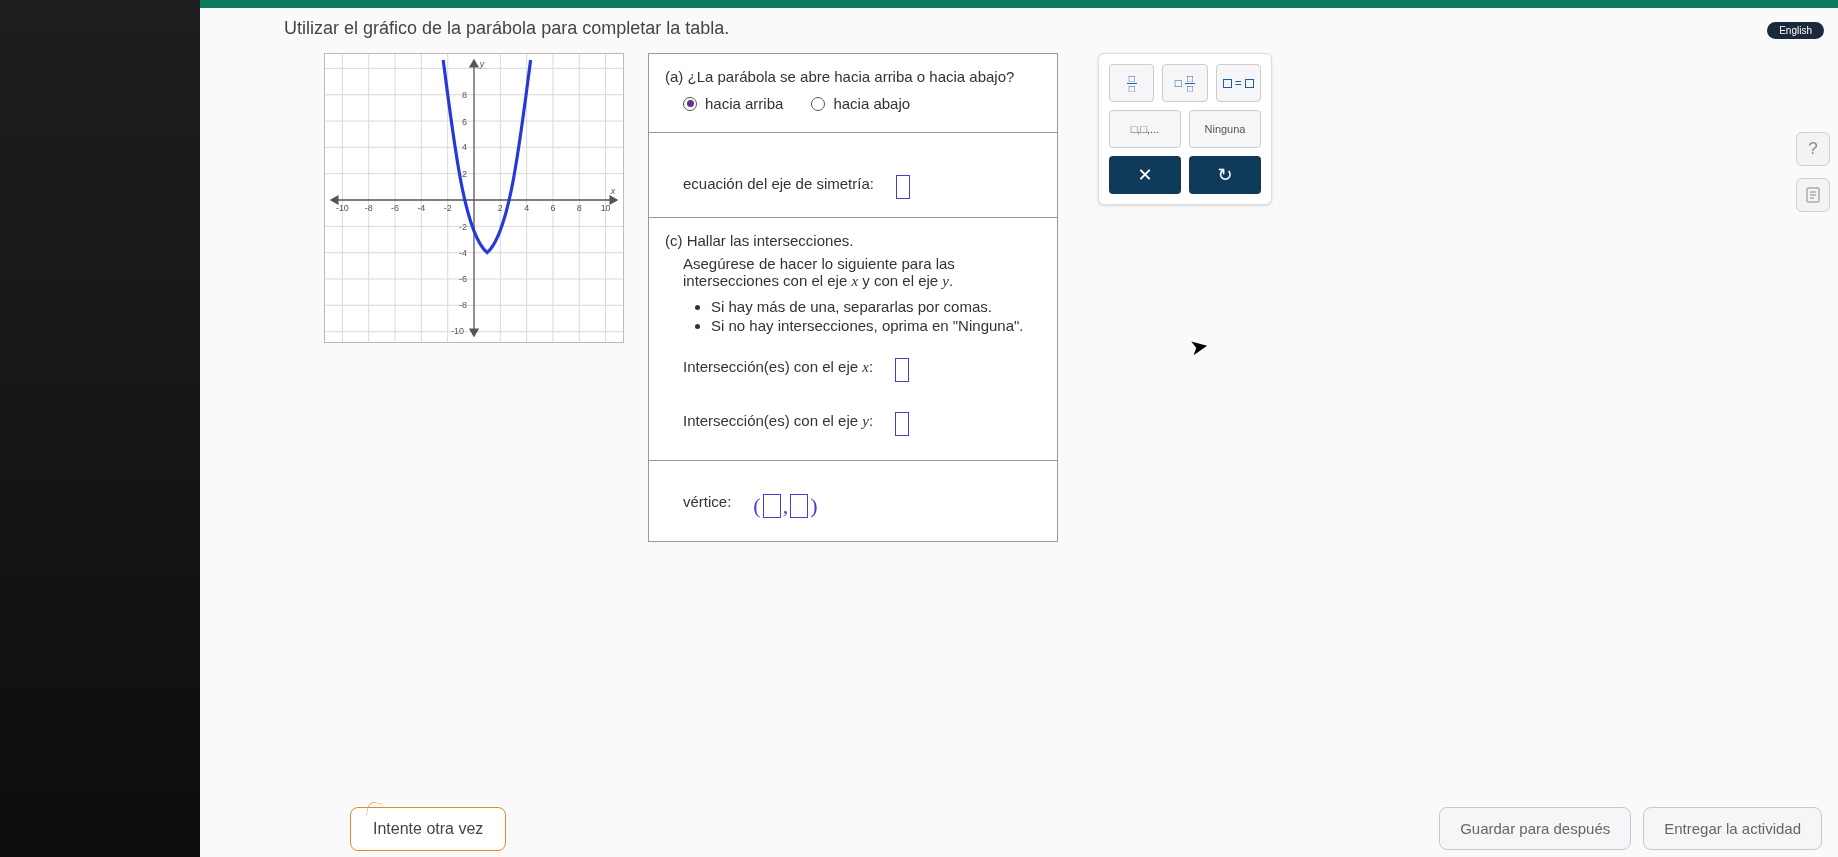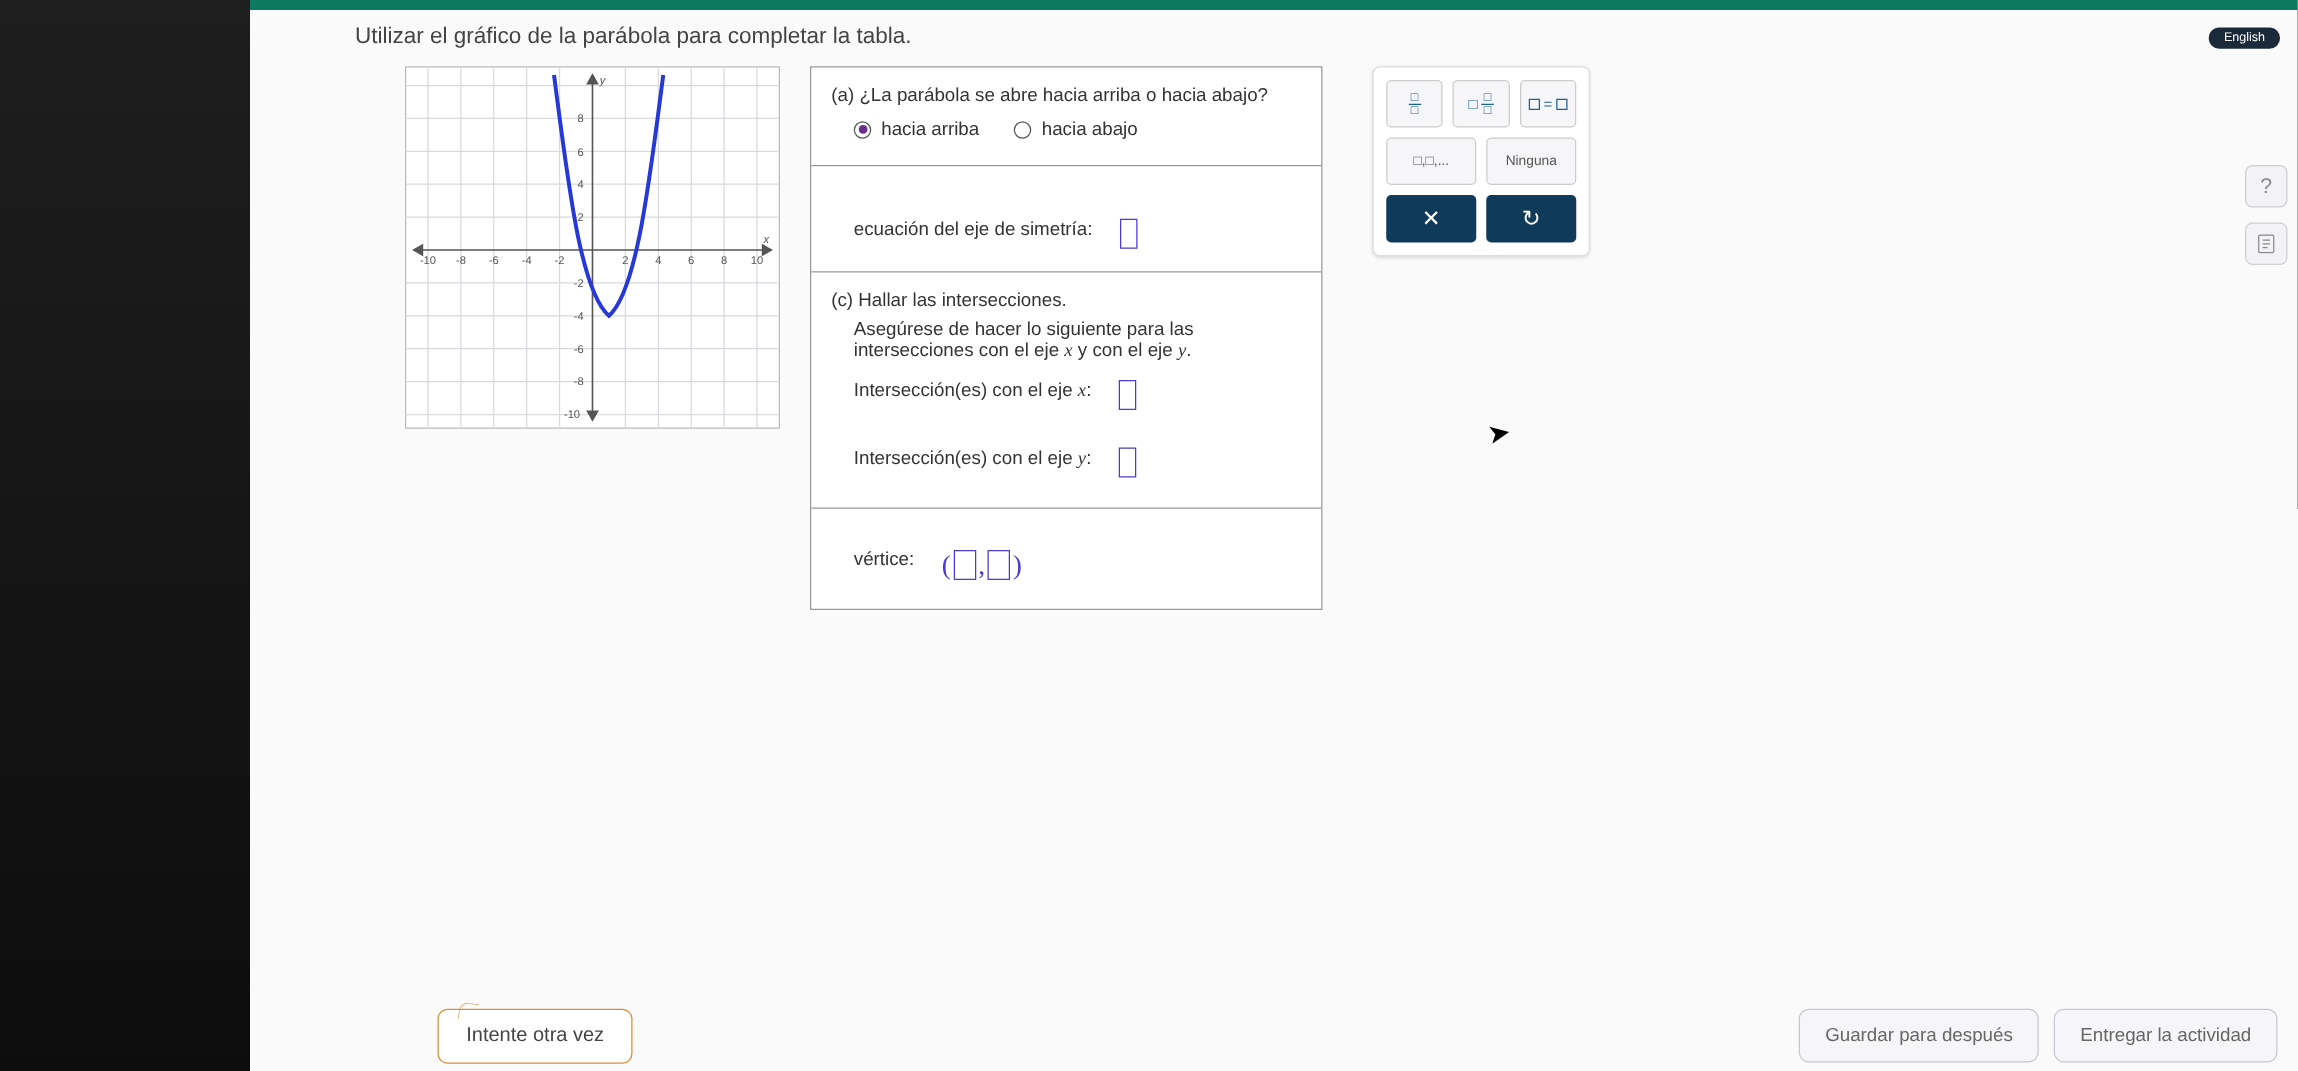--- a/index.html
+++ b/index.html
@@ -156,20 +156,24 @@
           <span class="slot"></span>
         </div>
       </div>
 
       <div class="cell">
         <div>(c) Hallar las intersecciones.</div>
         <div class="sub" style="padding:6px 0 0 18px">
           <span>Asegúrese de hacer lo siguiente para las intersecciones con el eje</span>
           <span class="italic">x</span><span> y con el eje </span><span class="italic">y</span><span>.</span>
         </div>
+        <ul class="inst">
+          <li>Si hay más de una, separarlas por comas.</li>
+          <li>Si no hay intersecciones, oprima en "Ninguna".</li>
+        </ul>
         <div class="ansline" style="padding-top:14px">
           <span>
             <span>Intersección(es) con el eje </span><span class="italic">x</span>:
           </span>
           <span class="slot"></span>
         </div>
         <div class="ansline" style="padding-top:26px;padding-bottom:10px">
           <span>
             <span>Intersección(es) con el eje </span><span class="italic">y</span>:
           </span>

